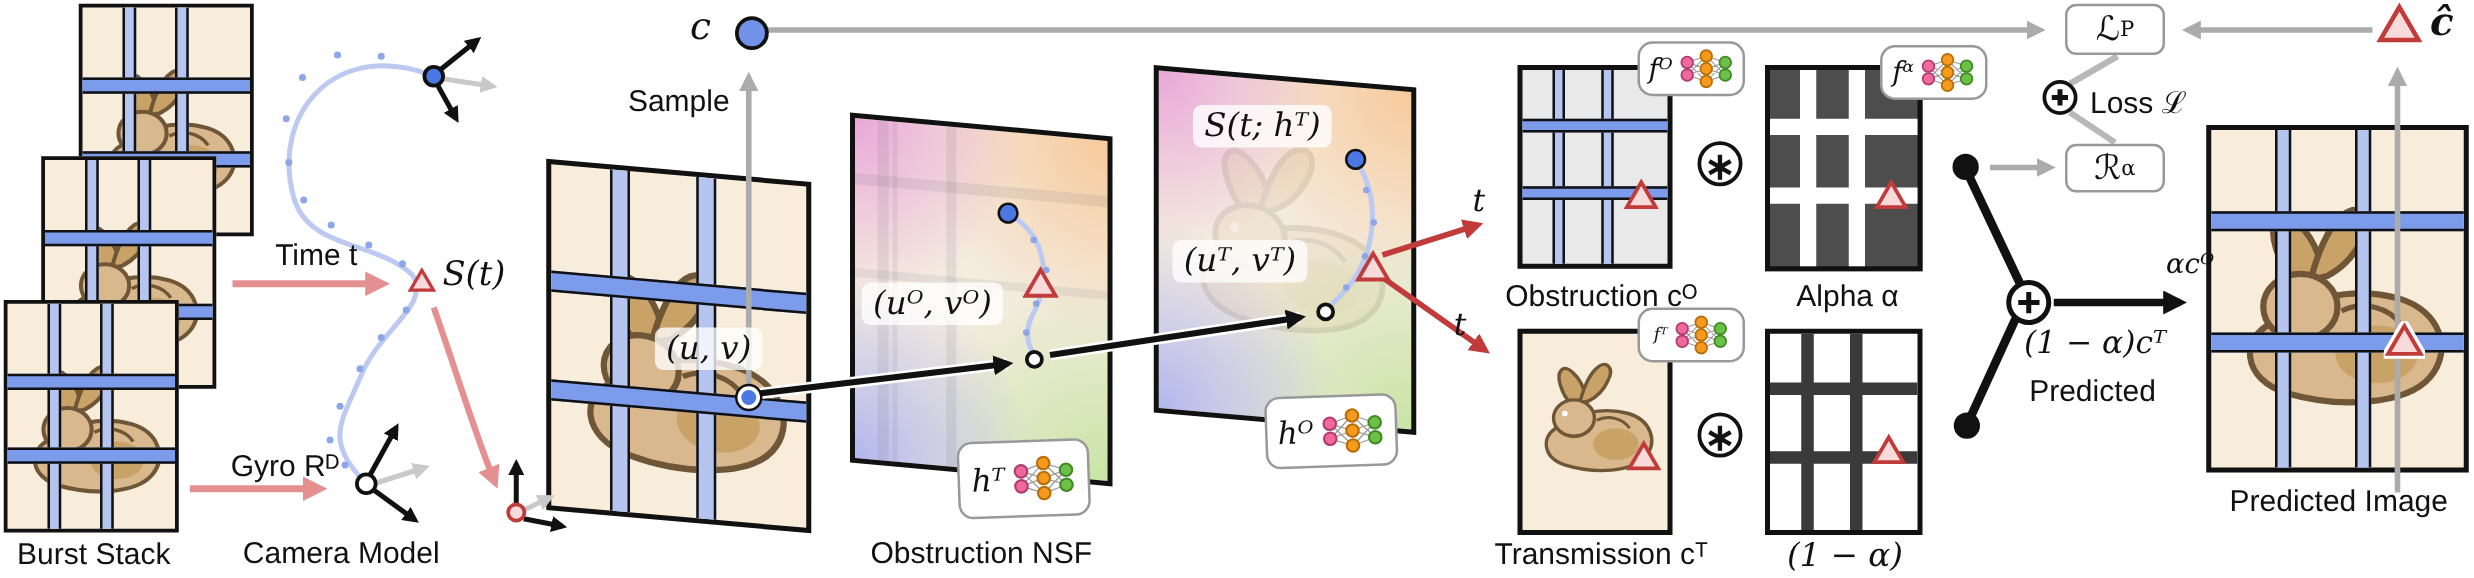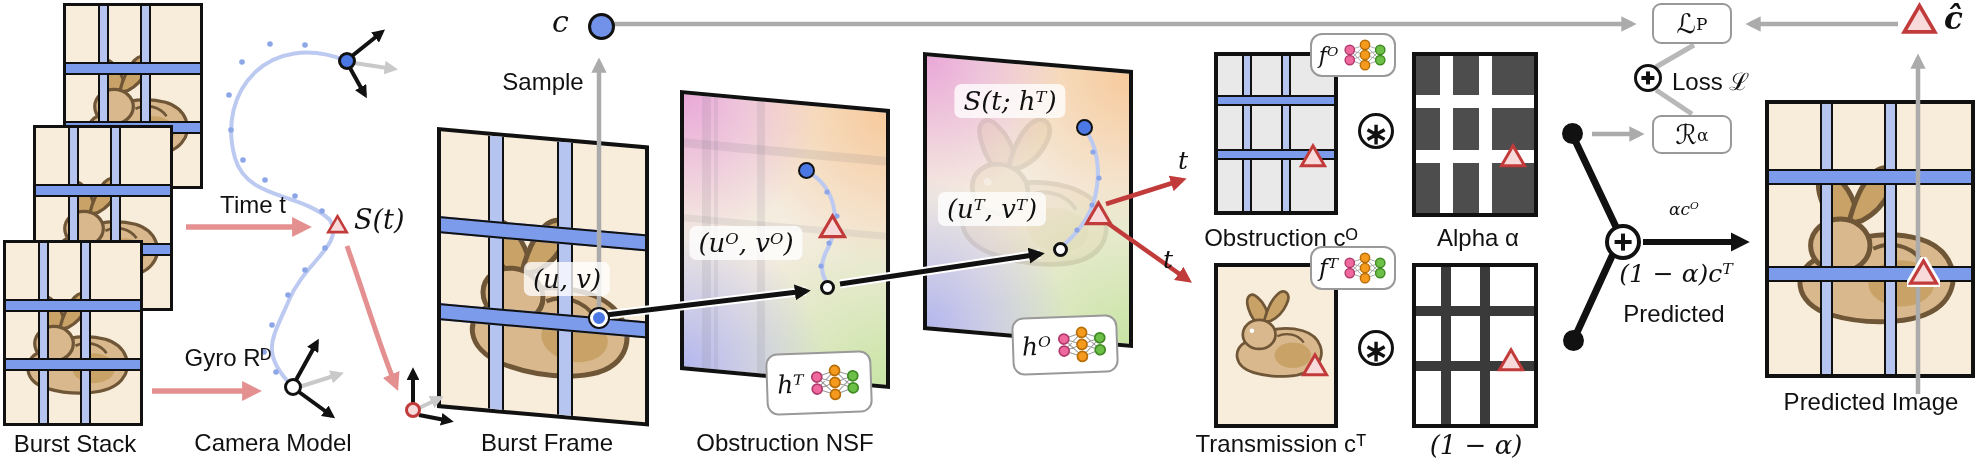--- a/index.html
+++ b/index.html
@@ -81,33 +81,32 @@
       </svg>
     <div class="vbar" style="left:24%;width:11px;background:#b5c5f0;"></div>
     <div class="vbar" style="left:55%;width:11px;background:#b5c5f0;"></div>
     <div class="hbar" style="top:31%;height:13px;background:#7d9beb;"></div>
     <div class="hbar" style="top:64%;height:13px;background:#7d9beb;"></div>
   </div>
   <div class="cap ctr" style="left:75px;top:430px;">Burst Stack</div>
 
   <div class="cap ctr" style="left:273px;top:429px;">Camera Model</div>
   <div class="cap ctr" style="left:253px;top:191px;">Time t</div>
-  <div class="cap ctr" style="left:228px;top:344px;">Gyro Rᴰ</div>
+  <div class="cap ctr" style="left:228px;top:360px;">Gyro Rᴰ</div>
   <div class="cap math" style="left:354px;top:204px;font-size:27px;">S(t)</div>
 
   <div class="panel" style="left:437px;top:127px;width:212px;height:281px;background:#f8ecda;transform:skewY(5deg);">
     <svg viewBox="0 0 120 100" style="position:absolute;left:1%;top:27%;width:98%">
         <use href="#bunny"></use>
       </svg>
     <div class="vbar" style="left:23%;width:16px;background:#b5c5f0;"></div>
     <div class="vbar" style="left:57%;width:16px;background:#b5c5f0;"></div>
     <div class="hbar" style="top:31%;height:17px;background:#7d9beb;"></div>
     <div class="hbar" style="top:63%;height:17px;background:#7d9beb;"></div>
   </div>
-  <div class="cap ctr" style="left:547px;top:429px;">Burst Frame</div>
   <div class="pill math" style="left:567px;top:279px;font-style:italic;">(u, v)</div>
   <div class="cap ctr" style="left:543px;top:68px;">Sample</div>
   <div class="cap math" style="left:552px;top:4px;font-size:30px;">c</div>
 
   <div class="panel nsfgrad" style="left:680px;top:90px;width:210px;height:280px;transform:skewY(5.2deg);">
     <div class="vbar" style="left:9%;width:9px;background:rgba(105,105,125,.13);border:none;"></div>
     <div class="vbar" style="left:15%;width:4px;background:rgba(105,105,125,.11);border:none;"></div>
     <div class="vbar" style="left:36%;width:8px;background:rgba(105,105,125,.12);border:none;"></div>
     <div class="hbar" style="top:16%;height:9px;background:rgba(105,105,125,.13);border:none;"></div>
     <div class="hbar" style="top:44%;height:7px;background:rgba(105,105,125,.11);border:none;"></div>
@@ -175,21 +174,21 @@
     <span class="math">ℛ</span>
       <span class="sub math">α</span>
   </div>
   <div class="plusc" style="left:1634px;top:64px;width:28px;height:28px;border-width:3.5px;"></div>
   <div class="cap" style="left:1672px;top:64px;">Loss ℒ</div>
   <div class="cap math" style="left:1944px;top:0px;font-size:31px;font-weight:bold;">ĉ</div>
 
   <div class="dot" style="left:1562px;top:123px;width:21px;height:21px;background:#111;"></div>
   <div class="dot" style="left:1563px;top:330px;width:21px;height:21px;background:#111;"></div>
   <div class="plusc" style="left:1605px;top:224px;width:36px;height:36px;"></div>
-  <div class="cap ctr math" style="left:1684px;top:199px;font-size:17px;">αcᴼ</div>
+  <div class="cap ctr math" style="left:1752px;top:199px;font-size:22px;">αcᴼ</div>
   <div class="cap ctr math" style="left:1676px;top:259px;font-size:25px;">(1 − α)cᵀ</div>
   <div class="cap ctr" style="left:1674px;top:300px;">Predicted</div>
 
   <div class="convc" style="left:1358px;top:113px;">
       <span>∗</span>
     </div>
   <div class="convc" style="left:1358px;top:330px;">
       <span>∗</span>
     </div>
 
@@ -232,21 +231,36 @@
       <circle cx="8" cy="14" r="5.5" fill="#f0699e" stroke="#b23b6e" stroke-width="1.7"></circle>
         <circle cx="8" cy="26" r="5.5" fill="#f0699e" stroke="#b23b6e" stroke-width="1.7"></circle>
       <circle cx="26" cy="8" r="5.5" fill="#f59a1c" stroke="#b76e08" stroke-width="1.7"></circle>
         <circle cx="26" cy="20" r="5.5" fill="#f59a1c" stroke="#b76e08" stroke-width="1.7"></circle>
         <circle cx="26" cy="32" r="5.5" fill="#f59a1c" stroke="#b76e08" stroke-width="1.7"></circle>
       <circle cx="44" cy="14" r="5.5" fill="#6cbf47" stroke="#3f8a22" stroke-width="1.7"></circle>
         <circle cx="44" cy="26" r="5.5" fill="#6cbf47" stroke="#3f8a22" stroke-width="1.7"></circle>
     </svg>
   </div>
   <div class="nnbox" style="left:1310px;top:246px;width:86px;height:44px;">
-    <span class="math" style="font-size:24px;text-align:right;">fᵀ</span>
+    <span class="math" style="font-size:14px;text-align:right;">fᵀ</span>
+    <svg width="44" height="34" viewBox="0 0 52 40">
+      <g stroke="#9a9a9a" stroke-width="1">
+        <path d="M8,14 26,8 M8,14 26,20 M8,14 26,32 M8,26 26,8 M8,26 26,20 M8,26 26,32 M26,8 44,14 M26,8 44,26 M26,20 44,14 M26,20 44,26 M26,32 44,14 M26,32 44,26"></path>
+      </g>
+      <circle cx="8" cy="14" r="5.5" fill="#f0699e" stroke="#b23b6e" stroke-width="1.7"></circle>
+        <circle cx="8" cy="26" r="5.5" fill="#f0699e" stroke="#b23b6e" stroke-width="1.7"></circle>
+      <circle cx="26" cy="8" r="5.5" fill="#f59a1c" stroke="#b76e08" stroke-width="1.7"></circle>
+        <circle cx="26" cy="20" r="5.5" fill="#f59a1c" stroke="#b76e08" stroke-width="1.7"></circle>
+        <circle cx="26" cy="32" r="5.5" fill="#f59a1c" stroke="#b76e08" stroke-width="1.7"></circle>
+      <circle cx="44" cy="14" r="5.5" fill="#6cbf47" stroke="#3f8a22" stroke-width="1.7"></circle>
+        <circle cx="44" cy="26" r="5.5" fill="#6cbf47" stroke="#3f8a22" stroke-width="1.7"></circle>
+    </svg>
+  </div>
+  <div class="nnbox" style="left:1504px;top:36px;width:86px;height:44px;">
+    <span class="math" style="font-size:22px;">fᵅ</span>
     <svg width="44" height="34" viewBox="0 0 52 40">
       <g stroke="#9a9a9a" stroke-width="1">
         <path d="M8,14 26,8 M8,14 26,20 M8,14 26,32 M8,26 26,8 M8,26 26,20 M8,26 26,32 M26,8 44,14 M26,8 44,26 M26,20 44,14 M26,20 44,26 M26,32 44,14 M26,32 44,26"></path>
       </g>
       <circle cx="8" cy="14" r="5.5" fill="#f0699e" stroke="#b23b6e" stroke-width="1.7"></circle>
         <circle cx="8" cy="26" r="5.5" fill="#f0699e" stroke="#b23b6e" stroke-width="1.7"></circle>
       <circle cx="26" cy="8" r="5.5" fill="#f59a1c" stroke="#b76e08" stroke-width="1.7"></circle>
         <circle cx="26" cy="20" r="5.5" fill="#f59a1c" stroke="#b76e08" stroke-width="1.7"></circle>
         <circle cx="26" cy="32" r="5.5" fill="#f59a1c" stroke="#b76e08" stroke-width="1.7"></circle>
       <circle cx="44" cy="14" r="5.5" fill="#6cbf47" stroke="#3f8a22" stroke-width="1.7"></circle>

